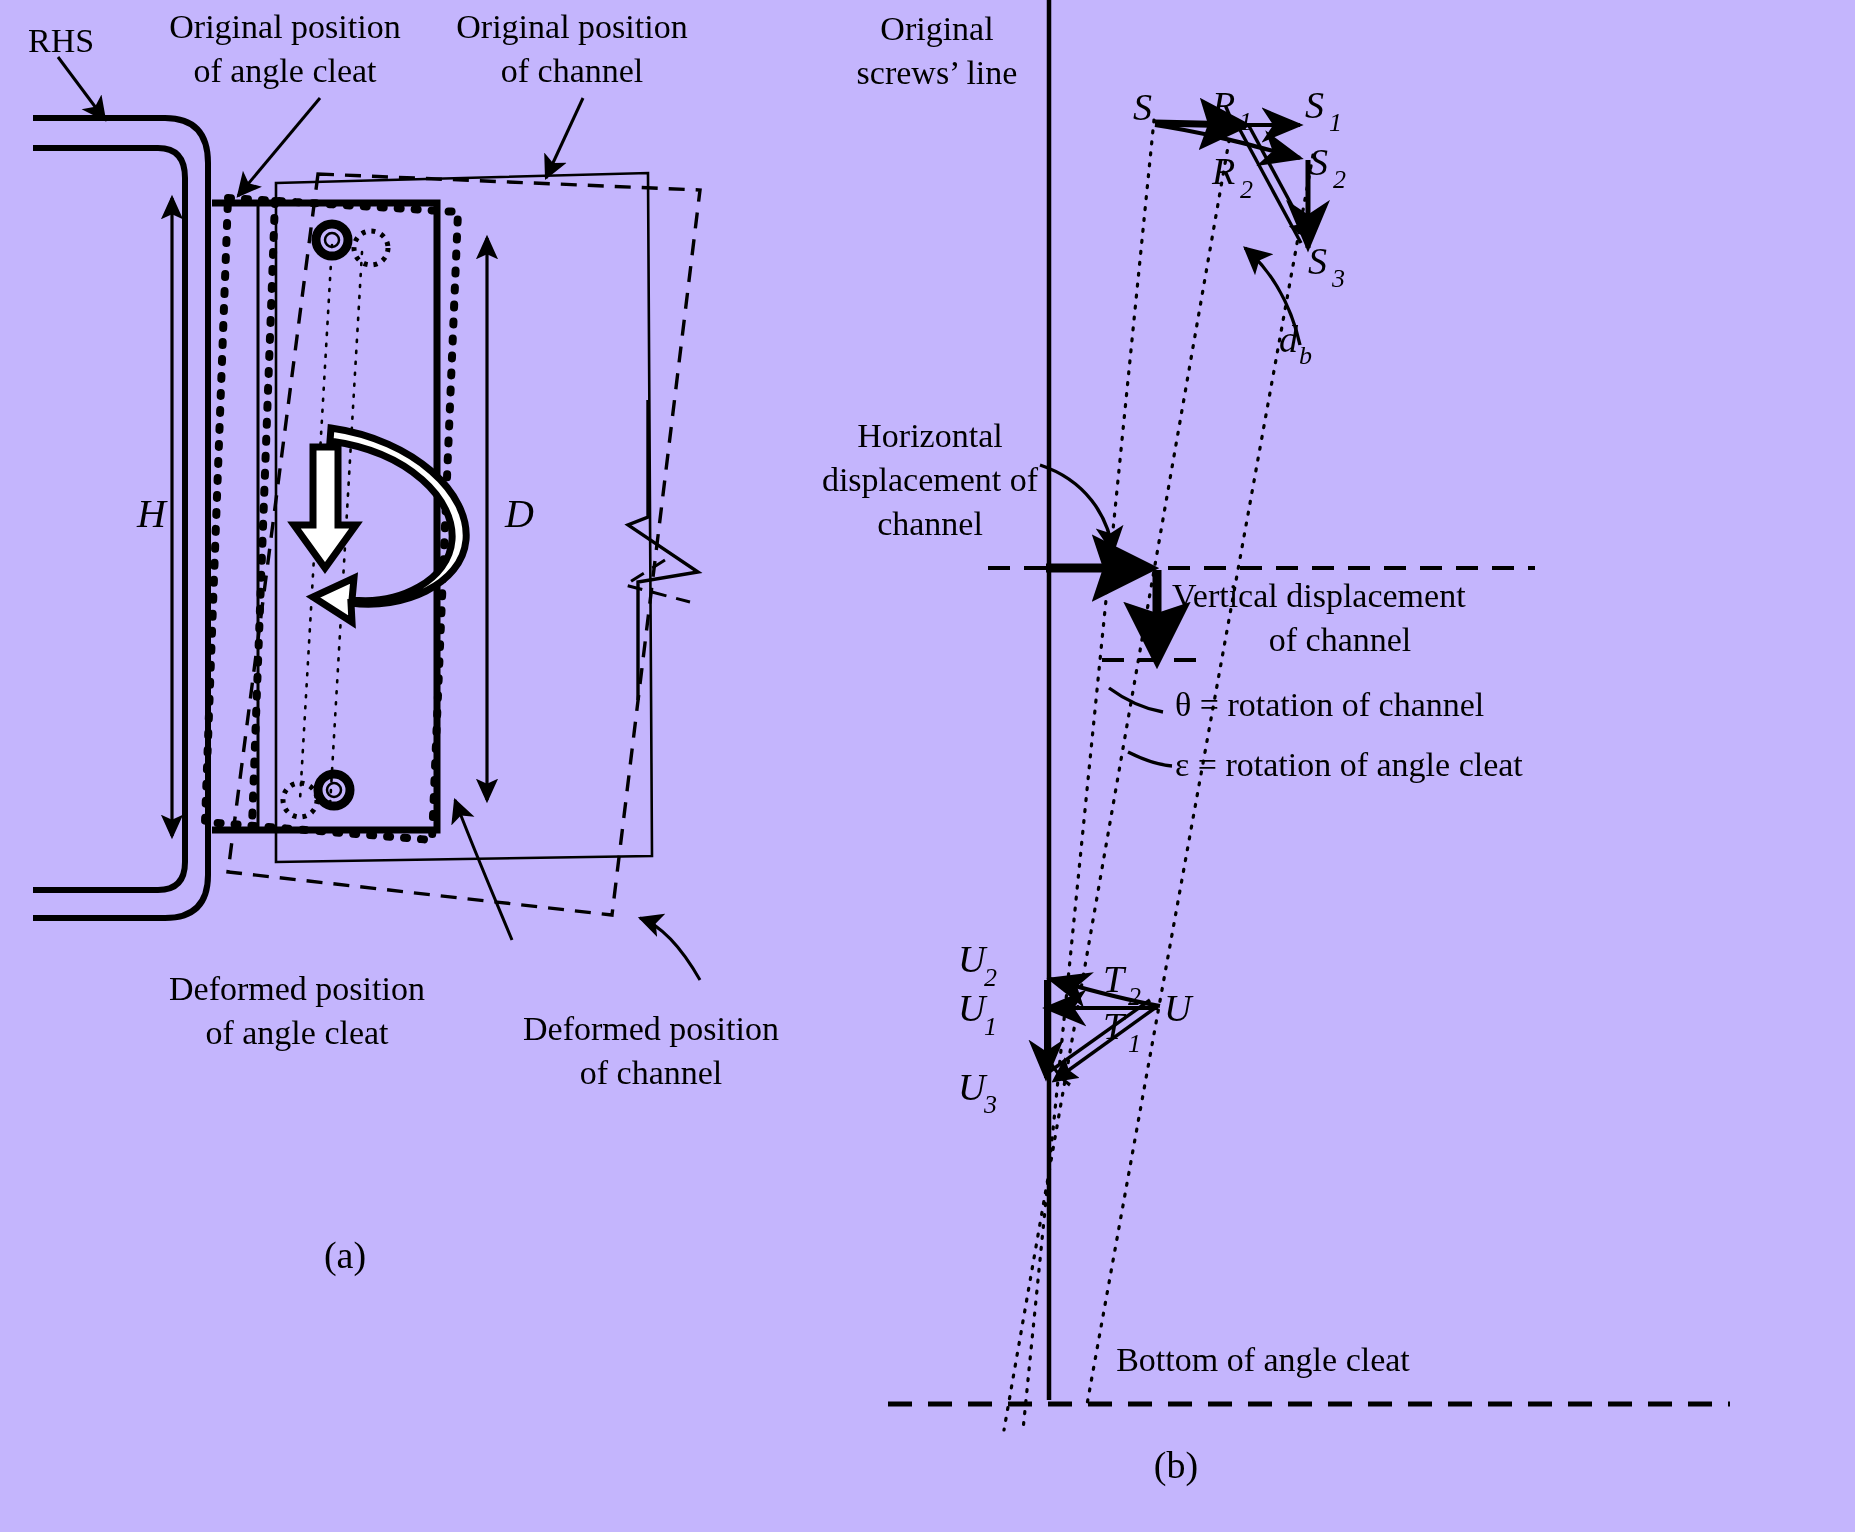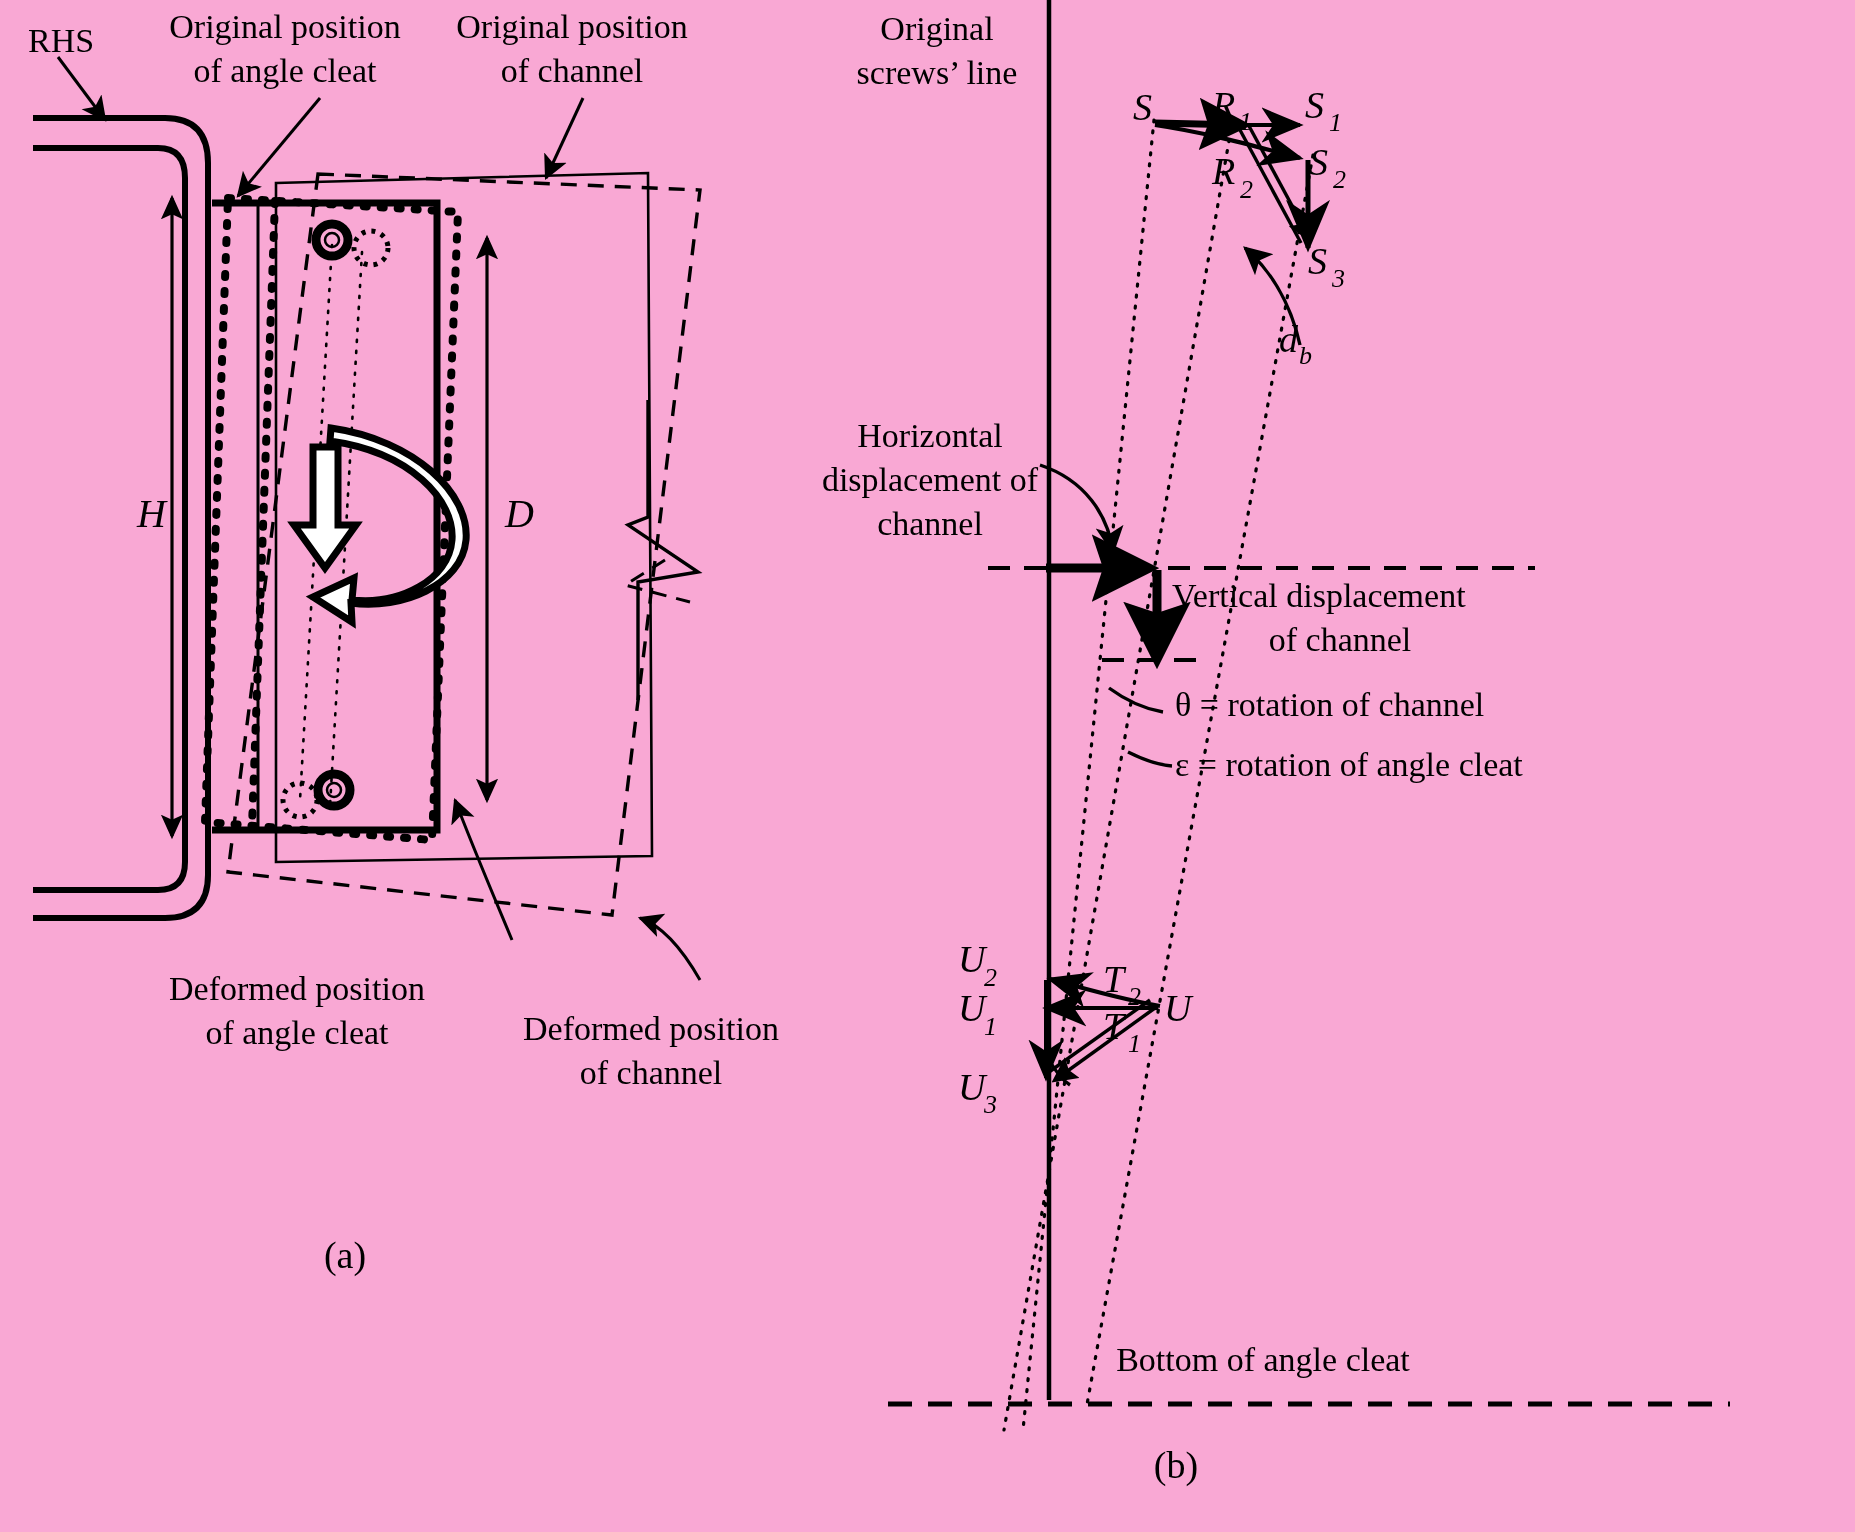--- a/index.html
+++ b/index.html
@@ -8,21 +8,21 @@
     background: #ffffff;
   }
   body {
     font-family: "Liberation Serif", "DejaVu Serif", serif;
     color: #000000;
   }
   #figure-root {
     position: relative;
     width: 1855px;
     height: 1532px;
-    background: #f9a8d4;
+    background: #c4b5fd;
     overflow: hidden;
   }
   svg.layer {
     position: absolute;
     left: 0;
     top: 0;
     width: 1855px;
     height: 1532px;
   }
   

